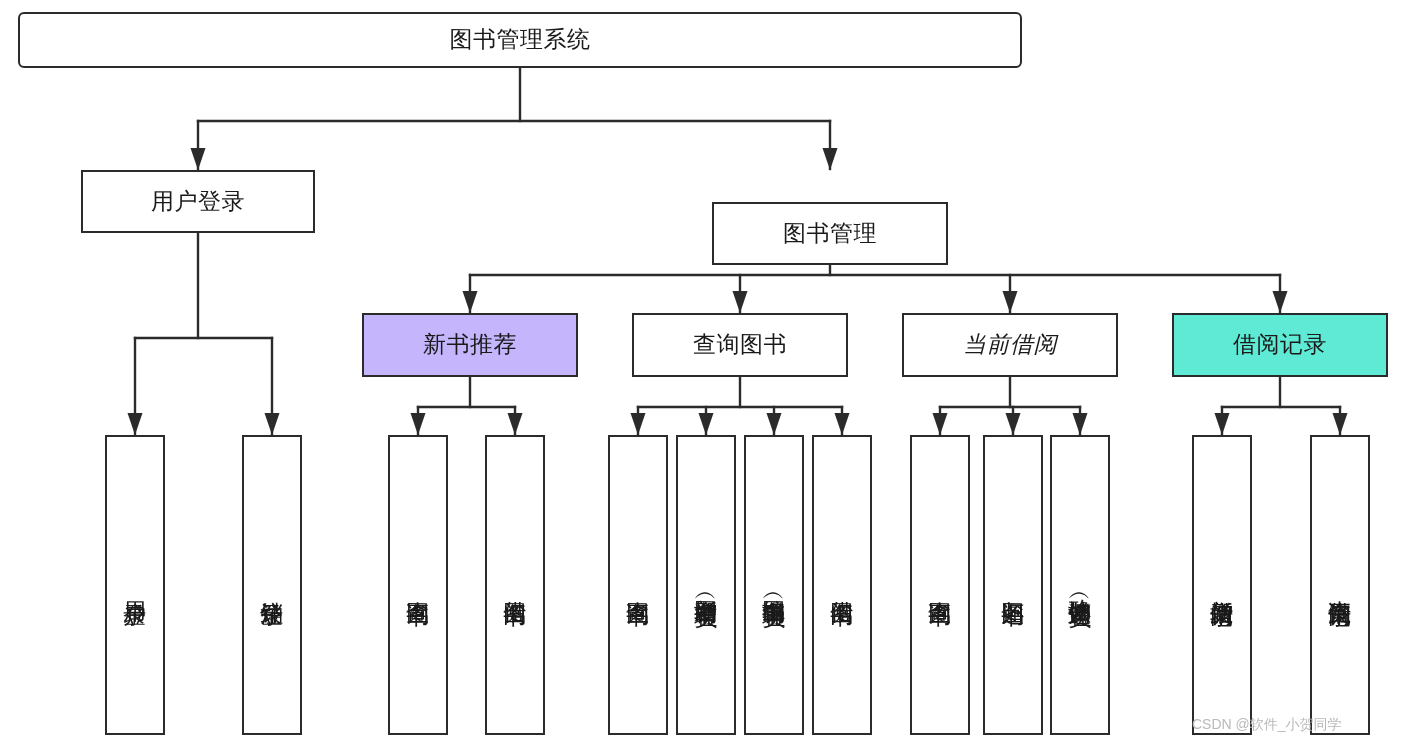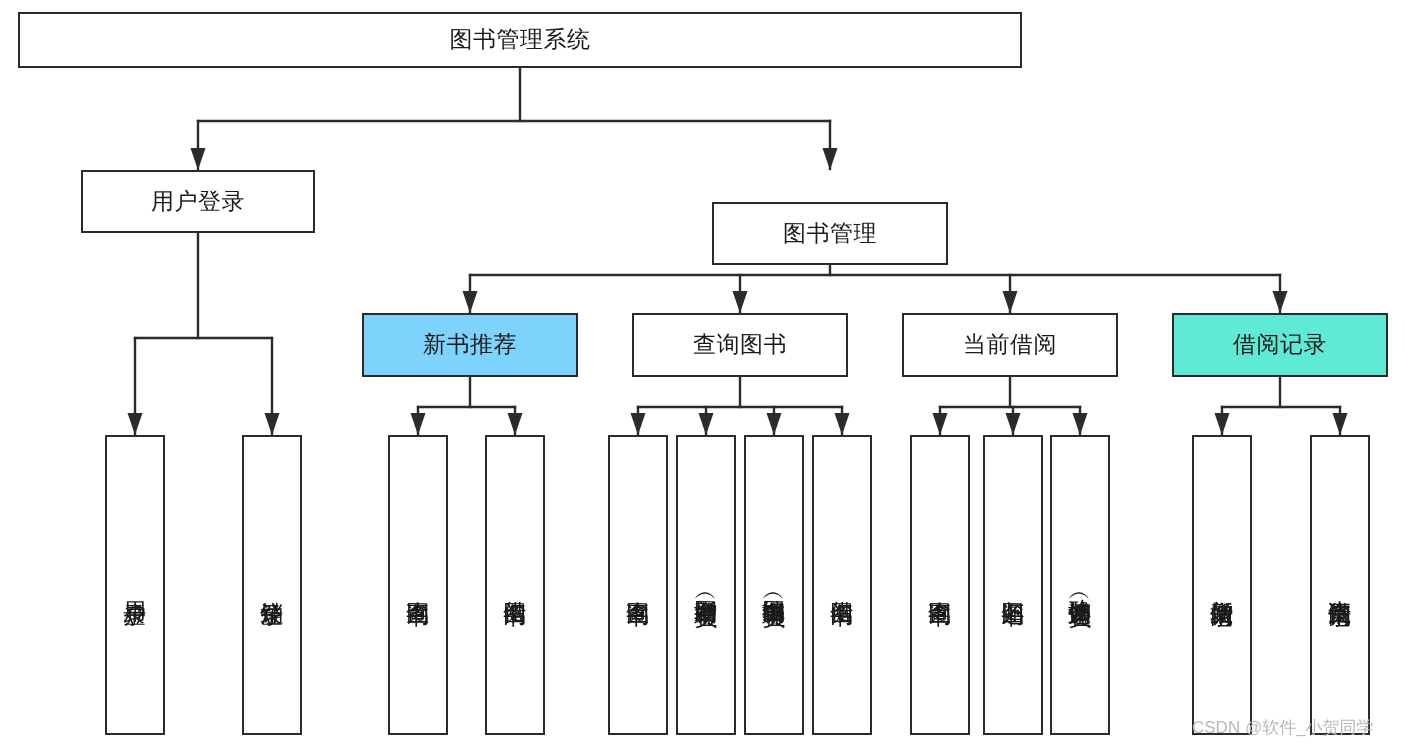--- a/index.html
+++ b/index.html
@@ -36,39 +36,39 @@
     color: #1a1a1a;
   }
   .node.level0 .node-label,
   .node.level1 .node-label,
   .node.level2 .node-label {
     font-size: 23px;
     line-height: 1.1;
     letter-spacing: 0.5px;
     white-space: nowrap;
   }
-  .node.level0 { border-width: 2px; }
+  .node.level0 { border-width: 2px; border-radius: 6px; }
   .node.leaf {
     align-items: center;
     justify-content: center;
     padding: 4px 0;
   }
   .node.leaf .node-label {
     writing-mode: vertical-rl;
     text-orientation: upright;
     font-size: 23px;
     line-height: 1.32;
     letter-spacing: 1px;
     text-align: center;
     max-height: 292px;
   }
   .watermark {
     position: absolute;
     color: #b9b9b9;
-    font-size: 17px;
+    font-size: 14px;
     white-space: nowrap;
     pointer-events: none;
   }
 </style>
 </head>
 <body>
 
 <div id="canvas">
   <svg id="edges" viewBox="0 0 1405 747" xmlns="http://www.w3.org/2000/svg">
       <line x1="520" y1="68" x2="520" y2="121" stroke="#2b2b2b" stroke-width="2.4" stroke-linecap="square"></line>
@@ -127,27 +127,27 @@
   <div id="nodes-layer">
       <div class="node level0" style="left: 18px; top: 12px; width: 1004px; height: 56px; border-color: rgb(43, 43, 43); background: rgb(255, 255, 255);">
         <span class="node-label" style="color: rgb(26, 26, 26);">图书管理系统</span>
       </div>
       <div class="node level1" style="left: 81px; top: 170px; width: 234px; height: 63px; border-color: rgb(43, 43, 43); background: rgb(255, 255, 255);">
         <span class="node-label" style="color: rgb(26, 26, 26);">用户登录</span>
       </div>
       <div class="node level1" style="left: 712px; top: 170px; width: 236px; height: 63px; border-color: rgb(43, 43, 43); background: rgb(255, 255, 255); margin-top: 32px;">
         <span class="node-label" style="color: rgb(26, 26, 26);">图书管理</span>
       </div>
-      <div class="node level2" style="left: 362px; top: 313px; width: 216px; height: 64px; border-color: rgb(43, 43, 43); background: #7dd3fc;">
+      <div class="node level2" style="left: 362px; top: 313px; width: 216px; height: 64px; border-color: rgb(43, 43, 43); background: #c4b5fd;">
         <span class="node-label" style="color: rgb(26, 26, 26);">新书推荐</span>
       </div>
       <div class="node level2" style="left: 632px; top: 313px; width: 216px; height: 64px; border-color: rgb(43, 43, 43); background: rgb(255, 255, 255);">
         <span class="node-label" style="color: rgb(26, 26, 26);">查询图书</span>
       </div>
-      <div class="node level2" style="left: 902px; top: 313px; width: 216px; height: 64px; border-color: rgb(43, 43, 43); background: rgb(255, 255, 255);">
+      <div class="node level2" style="left: 902px; top: 313px; width: 216px; height: 64px; border-color: rgb(43, 43, 43); background: rgb(255, 255, 255); font-style: italic;">
         <span class="node-label" style="color: rgb(26, 26, 26);">当前借阅</span>
       </div>
       <div class="node level2" style="left: 1172px; top: 313px; width: 216px; height: 64px; border-color: rgb(43, 43, 43); background: #5eead4;">
         <span class="node-label" style="color: rgb(26, 26, 26);">借阅记录</span>
       </div>
       <div class="node leaf" style="left: 105px; top: 435px; width: 60px; height: 300px; border-color: rgb(43, 43, 43); background: rgb(255, 255, 255);">
         <span class="node-label" style="color: rgb(26, 26, 26);">用户登录</span>
       </div>
       <div class="node leaf" style="left: 242px; top: 435px; width: 60px; height: 300px; border-color: rgb(43, 43, 43); background: rgb(255, 255, 255);">
         <span class="node-label" style="color: rgb(26, 26, 26);">注销登录</span>

